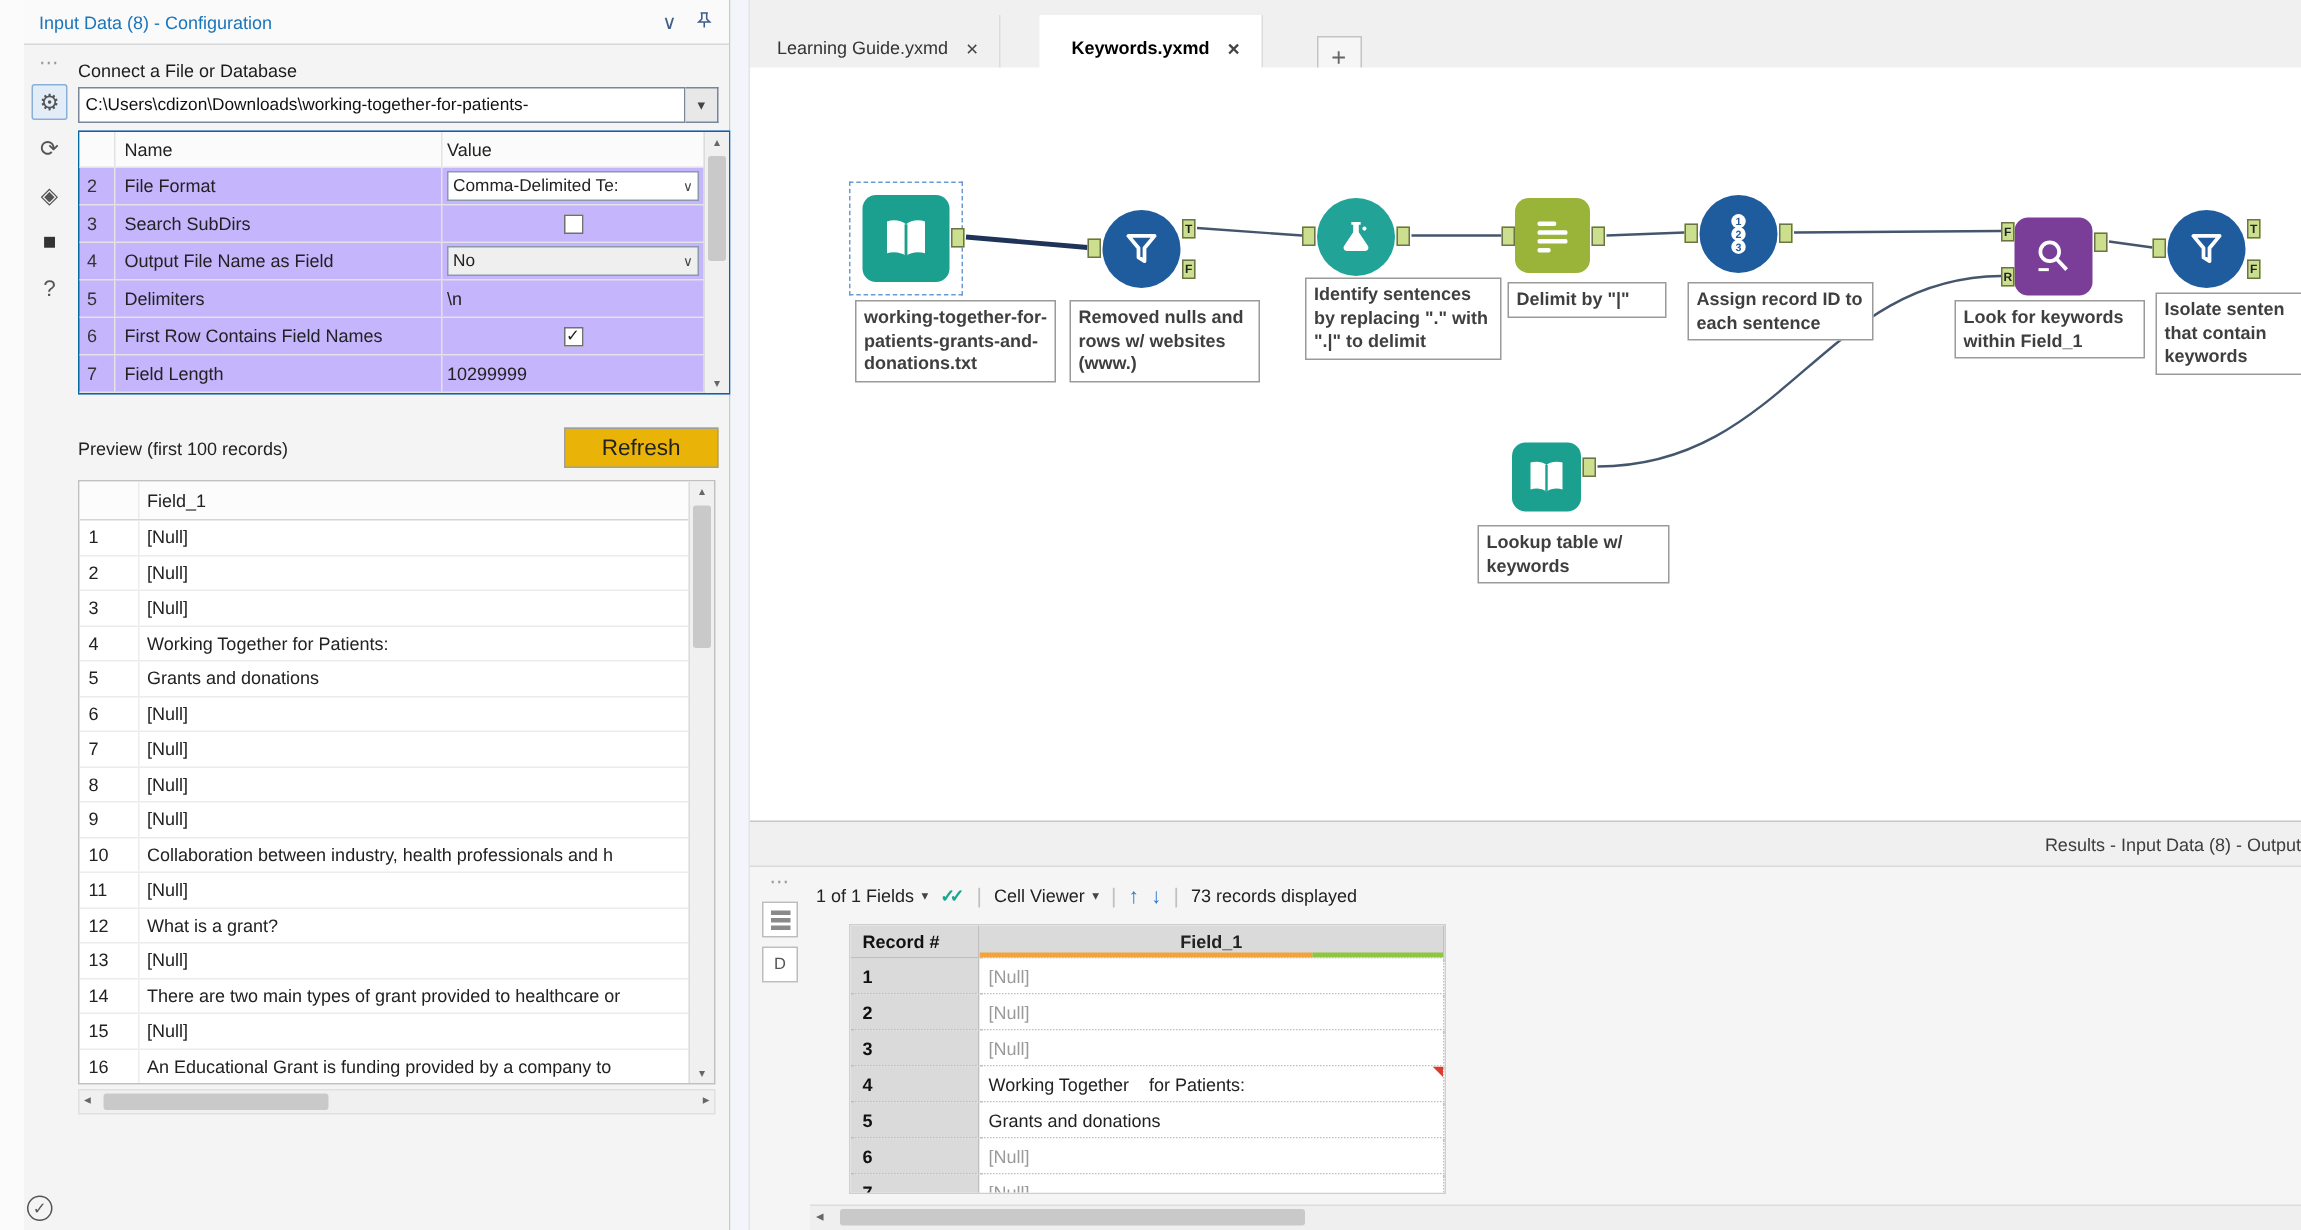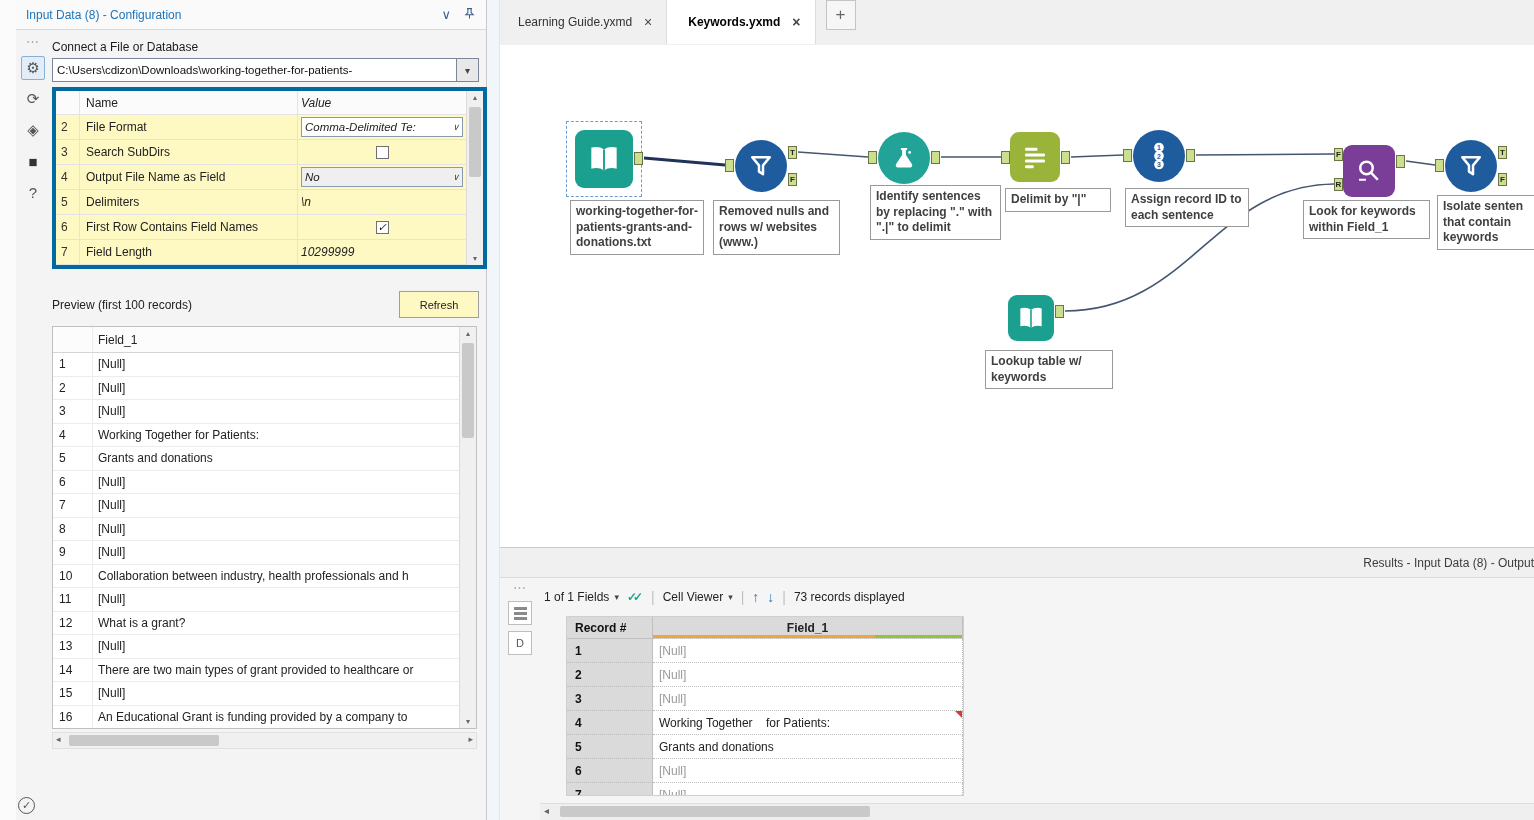--- a/index.html
+++ b/index.html
@@ -16,55 +16,55 @@
   .cfg-toolbar .tb-icon { width:24px; height:24px; display:flex; align-items:center; justify-content:center; color:#555; font-size:15px; cursor:pointer; }
   .tb-icon.active { border:1px solid #8ab0d8; background:#e3edf8; border-radius:2px; }
   .tb-icon.dark { color:#333; }
   .handle-dots { color:#9a9a9a; font-size:13px; letter-spacing:1px; }
   .cfg-content { position:absolute; left:52px; top:30px; width:427px; }
   .sec-label { margin-top:10px; color:#1c1c1c; }
   .path-row { margin-top:4px; display:flex; height:24px; }
   .path-input { flex:1; border:1px solid #7a869a; background:#fff; font-family:"Liberation Sans",sans-serif; font-size:11.5px; padding:0 4px; color:#111; }
   .dd-btn { width:22px; border:1px solid #7a869a; border-left:none; background:#e8e8e8; display:flex; align-items:center; justify-content:center; font-size:10px; color:#444; cursor:pointer; }
 
-  .opt-table { margin-top:5px; position:relative; width:435px; background:#fef9c3; border:4px solid #0369a1; }
+  .opt-table { margin-top:5px; position:relative; width:435px; background:#c4b5fd; border:1px solid #0369a1; }
   .opt-row { display:flex; height:25px; border-bottom:1px solid #e3e3e3; align-items:center; }
   .opt-row:last-child { border-bottom:none; }
   .opt-row.hdr { background:#fbfbfb; font-weight:normal; height:24px; }
   .oc-num { width:24px; padding-left:5px; color:#333; align-self:stretch; display:flex; align-items:center; border-right:1px solid #e3e3e3; }
   .oc-name { width:218px; padding-left:6px; align-self:stretch; display:flex; align-items:center; border-right:1px solid #e3e3e3; }
-  .oc-val { flex:1; padding:0 3px; align-self:stretch; display:flex; align-items:center; margin-right:17px;font-style:italic; }
+  .oc-val { flex:1; padding:0 3px; align-self:stretch; display:flex; align-items:center; margin-right:17px; }
   .sel-box { flex:1; height:20px; border:1px solid #8a9aae; background:#fff; display:flex; align-items:center; padding:0 3px; font-size:11.5px; overflow:hidden; white-space:nowrap; cursor:pointer; }
   .sel-box.gray { background:#efefef; }
   .sel-box .sel-arrow { margin-left:auto; font-size:9px; color:#444; }
   .chk { width:13px; height:13px; border:1px solid #707070; background:#fff; margin:0 auto; display:flex; align-items:center; justify-content:center; font-size:11px; color:#222; line-height:1; cursor:pointer; }
   .vscroll { position:absolute; right:0; top:0; bottom:0; width:17px; background:#f0f0f0; border-left:1px solid #dcdcdc; }
   .vscroll .arr { position:absolute; left:0; right:0; text-align:center; font-size:8px; color:#666; cursor:pointer; }
   .vscroll .arr.up { top:2px; } .vscroll .arr.down { bottom:2px; }
   .vscroll .thumb { position:absolute; left:2px; right:2px; background:#c9c9c9; border-radius:2px; cursor:pointer; }
 
   .preview-bar { margin-top:22px; display:flex; align-items:center; }
-  .refresh-btn { margin-left:auto; width:80px; height:27px; background:#fef9c3; border:1px solid #9f9f9f; font-family:"Liberation Sans",sans-serif; font-size:11px; color:#222; cursor:pointer; }
+  .refresh-btn { margin-left:auto; width:103px; height:27px; background:#eab308; border:1px solid #9f9f9f; font-family:"Liberation Sans",sans-serif; font-size:15px; color:#222; cursor:pointer; }
   .prev-table { margin-top:8px; position:relative; width:425px; height:403px; background:#fff; border:1px solid #c0c0c0; overflow:hidden; }
   .prev-row { display:flex; height:23.5px; border-bottom:1px solid #ececec; align-items:center; }
   .prev-row.hdr { height:26px; border-bottom:1px solid #d5d5d5; background:#fcfcfc; }
   .pc-num { width:40px; padding-left:6px; align-self:stretch; display:flex; align-items:center; border-right:1px solid #ececec; color:#222; }
   .pc-val { flex:1; padding-left:5px; white-space:nowrap; overflow:hidden; margin-right:17px; }
   .hscroll { margin-top:3px; position:relative; width:425px; height:17px; background:#f0f0f0; border:1px solid #e0e0e0; }
   .hscroll .arr { position:absolute; top:1px; font-size:9px; color:#666; cursor:pointer; }
   .hscroll .arr.left { left:3px; } .hscroll .arr.right { right:3px; }
   .hscroll .thumb { position:absolute; top:2px; height:11px; background:#c9c9c9; border-radius:2px; cursor:pointer; }
   .valid-badge { position:absolute; left:18px; bottom:6px; width:17px; height:17px; border:1.5px solid #555; border-radius:50%; display:flex; align-items:center; justify-content:center; font-size:11px; color:#555; }
 
   
   .splitter { position:absolute; left:487px; top:0; width:13px; height:820px; background:#f2f5f9; border-right:1px solid #dfe5ec; cursor:col-resize; }
 
   
   .right-area { position:absolute; left:500px; top:0; right:0; bottom:0; }
-  .tabbar { height:55px; background:#f0f0f0; border-bottom:1px solid #d3d3d3; display:flex; align-items:flex-start; padding-left:4px; }
+  .tabbar { height:55px; background:#f0f0f0; border-bottom:1px solid #d3d3d3; display:flex; align-items:flex-end; padding-left:4px;gap:26px; }
   .tab { height:44px; display:flex; align-items:center; padding:0 14px; border-right:1px solid #dcdcdc; cursor:pointer; color:#333; }
   .tab.active { background:#fff; font-weight:bold; color:#000;padding-left:21px; }
   .tab .tab-close { margin-left:12px; color:#444; font-size:14px; cursor:pointer; }
   .tab-add { width:30px; height:30px; margin-left:10px; border:1px solid #c4c4c4; background:#f6f6f6; display:flex; align-items:center; justify-content:center; font-size:17px; color:#666; cursor:pointer; }
 
   
   .canvas { position:absolute; left:0; right:0; top:45px; height:502px; background:#fff; overflow:hidden; }
   .wires { position:absolute; left:0; top:0; width:100%; height:100%; }
   .tool { position:absolute; width:52px; height:52px; display:flex; align-items:center; justify-content:center; cursor:pointer; }
   .tool.circle { border-radius:50%; }

